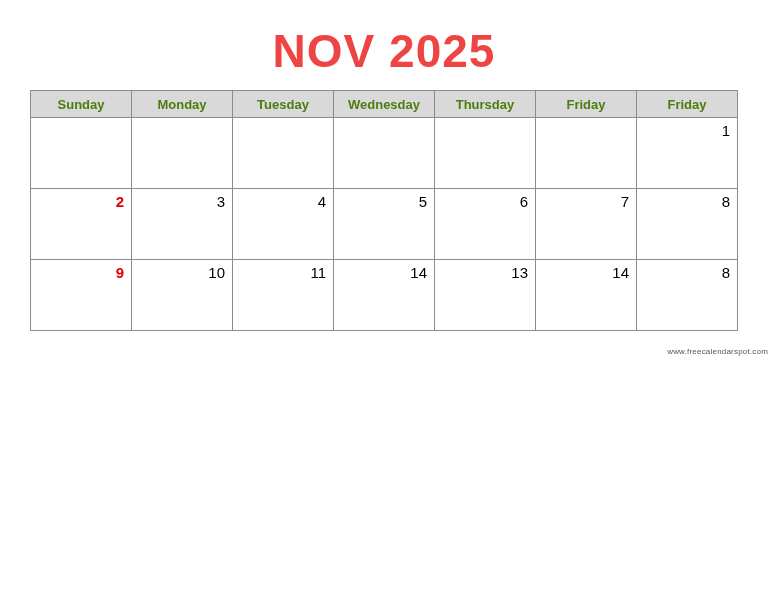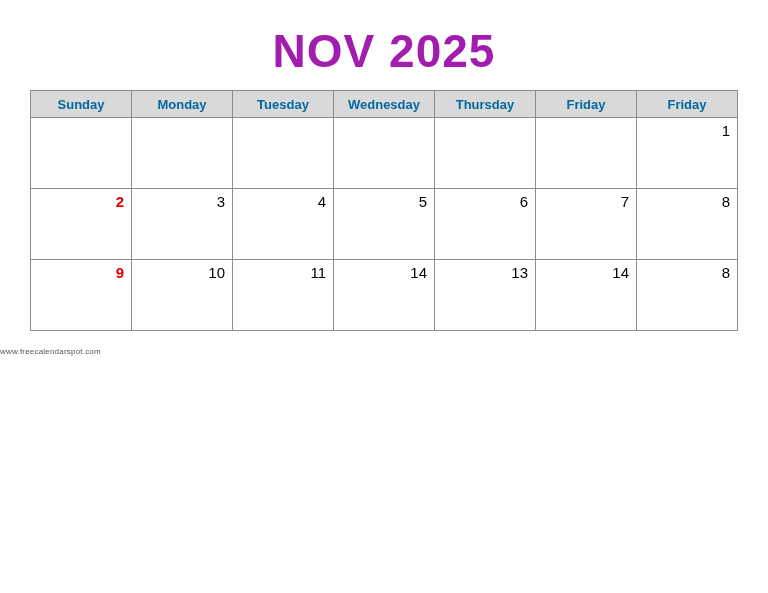--- a/index.html
+++ b/index.html
@@ -17,58 +17,58 @@
     position: relative;
     width: 768px;
     height: 593px;
     box-sizing: border-box;
   }
   .title {
     text-align: center;
     font-size: 46px;
     font-weight: bold;
     letter-spacing: 1px;
-    color: #a21caf;
+    color: #ef4444;
     padding-top: 28px;
     padding-bottom: 16px;
     line-height: 1;
     font-family: "Liberation Sans", sans-serif;
   }
   .calendar {
     width: 708px;
     margin: 0 auto;
     border-collapse: collapse;
     table-layout: fixed;
   }
   .calendar th {
     background: #d9d9d9;
     border: 1px solid #8c8c8c;
     font-size: 13px;
     font-weight: bold;
-    color: #0369a1;
+    color: #4d7c0f;
     text-align: center;
     height: 22px;
     padding: 2px 0;
   }
   .calendar td {
     border: 1px solid #8c8c8c;
     height: 66px;
     vertical-align: top;
     text-align: right;
     padding: 4px 7px 0 0;
     font-size: 15px;
     color: #000000;
     background: #ffffff;
   }
   .calendar td.sunday {
     color: #e00000;
     font-weight: bold;
   }
   .footer {
-    text-align: left;
+    text-align: right;
     font-size: 8px;
     color: #555555;
     margin-top: 16px;
     letter-spacing: 0.2px;
   }
 </style>
 </head>
 <body>
 
 <div class="page">

